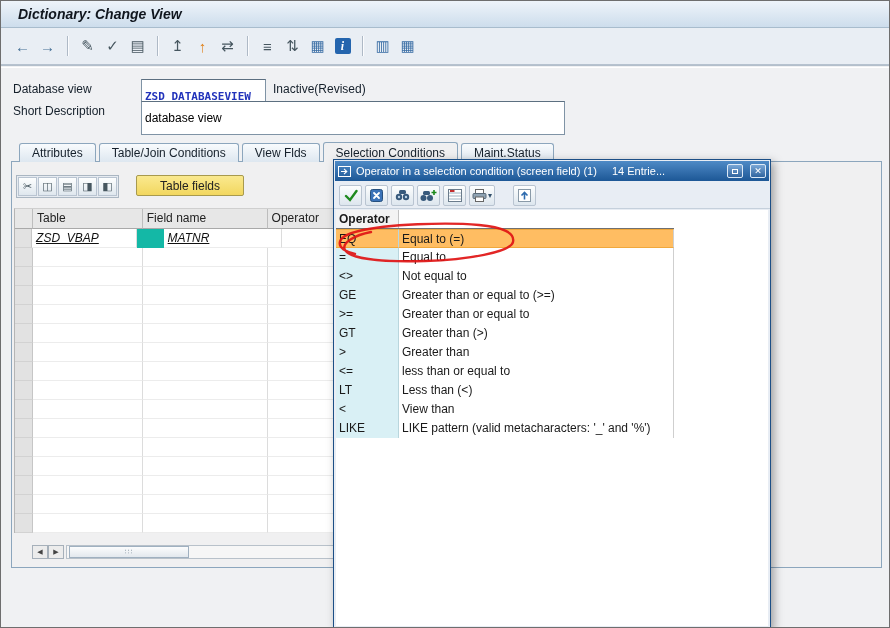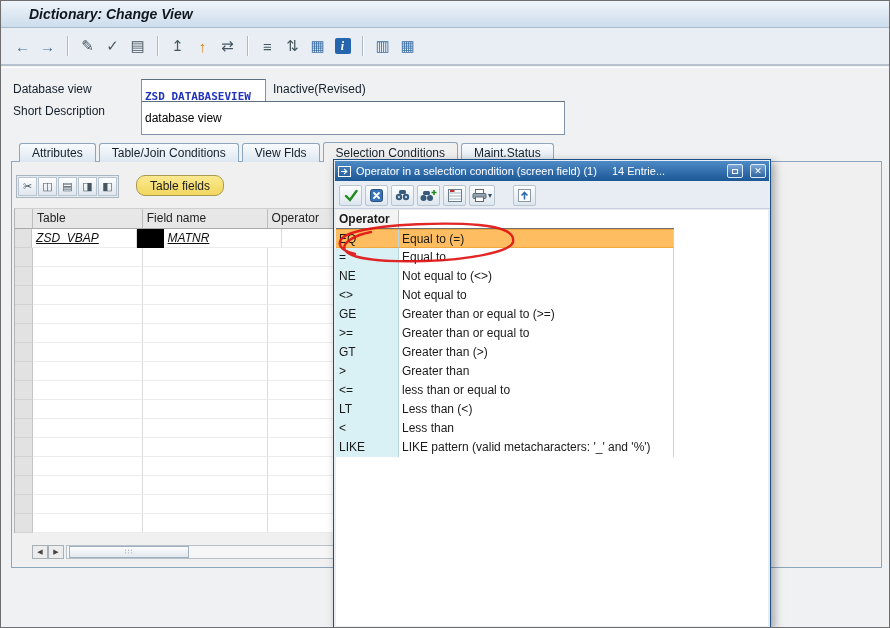--- a/index.html
+++ b/index.html
@@ -11,21 +11,21 @@
     color: #1a1a1a;
     background: #f0f1f3;
     border: 1px solid #6e6e6e;
     overflow: hidden;
   }
   
   .titlebar {
     position:absolute; top:0; left:0; right:0; height:27px;
     background: linear-gradient(#eef4fa,#cdddec);
     border-bottom: 1px solid #a8bccd;
-    display:flex; align-items:center; padding-left:28px;
+    display:flex; align-items:center; padding-left:17px;
     font-size:14px; font-weight:bold; font-style:italic; color:#10161e;
   }
   
   .toolbar {
     position:absolute; top:27px; left:0; right:0; height:37px;
     background:#e9eef4; border-bottom:1px solid #b6c2cf;
     display:flex; align-items:center; padding:0 10px; gap:2px;
   }
   .tb-btn {
     min-width:23px; height:23px; display:flex; align-items:center; justify-content:center;
@@ -65,26 +65,26 @@
     position:absolute; left:10px; top:160px; width:871px; height:407px;
     background:#f0f0f1; border:1px solid #8ca6bd;
   }
   .panel-toolbar { position:absolute; left:4px; top:13px; display:flex; align-items:center; }
   .mini-group { display:flex; gap:1px; border:1px solid #aab6c2; background:#e6ebf1; padding:1px; }
   .mini-btn {
     width:19px; height:19px; display:flex; align-items:center; justify-content:center;
     background:linear-gradient(#fdfefe,#dfe7ee); border:1px solid #b9c4d1; font-size:11px; color:#46565f;
   }
   .btn-tablefields {
-    position:absolute; left:120px; top:0; width:88px; height:21px;
-    background:linear-gradient(#fae98f,#f2d75f); border:1px solid #a89a4e; border-radius:9px;
+    position:absolute; left:120px; top:0; width:108px; height:21px;
+    background:linear-gradient(#fae98f,#f2d75f); border:1px solid #a89a4e; border-radius:2px;
     font-size:12px; color:#222; display:flex; align-items:center; justify-content:center; cursor:default;
   }
   
-  .maintable { position:absolute; left:2px; top:46px; border-left:1px solid #b5b5b5; border-top:1px solid #cfcfcf; width:543px; background:#000000; }
+  .maintable { position:absolute; left:2px; top:46px; border-left:1px solid #b5b5b5; border-top:1px solid #cfcfcf; width:543px; background:#14b8a6; }
   .grid-head { display:flex; height:20px; }
   .grid-head .hcell {
     background:#e7e7e7; border-right:1px solid #bdbdbd; border-bottom:1px solid #a9a9a9;
     font-size:12px; color:#222; padding:2px 4px; overflow:hidden; white-space:nowrap;
   }
   .grid-row { display:flex; height:19px;font-style:italic; }
   .grid-row .cell { border-right:1px solid #dcdcdc; border-bottom:1px solid #ececec; overflow:hidden; white-space:nowrap; }
   .grid-row .sel { width:18px; background:#e2e2e2; border-right:1px solid #c6c6c6; border-bottom:1px solid #d2d2d2; }
   .grid-row .val { background:#fff; padding:2px 4px; font-size:12px; }
   .cellval { text-decoration:underline; color:#111; }
@@ -395,24 +395,20 @@
     <div>
         <div class="plist-row selected">
           <div class="pcell op">EQ</div>
           <div class="pcell desc">Equal to (=)</div>
         </div>
         <div class="plist-row">
           <div class="pcell op">=</div>
           <div class="pcell desc">Equal to</div>
         </div>
         <div class="plist-row">
-          <div class="pcell op">NE</div>
-          <div class="pcell desc">Not equal to (&lt;&gt;)</div>
-        </div>
-        <div class="plist-row">
           <div class="pcell op">&lt;&gt;</div>
           <div class="pcell desc">Not equal to</div>
         </div>
         <div class="plist-row">
           <div class="pcell op">GE</div>
           <div class="pcell desc">Greater than or equal to (&gt;=)</div>
         </div>
         <div class="plist-row">
           <div class="pcell op">&gt;=</div>
           <div class="pcell desc">Greater than or equal to</div>
@@ -428,21 +424,21 @@
         <div class="plist-row">
           <div class="pcell op">&lt;=</div>
           <div class="pcell desc">less than or equal to</div>
         </div>
         <div class="plist-row">
           <div class="pcell op">LT</div>
           <div class="pcell desc">Less than (&lt;)</div>
         </div>
         <div class="plist-row">
           <div class="pcell op">&lt;</div>
-          <div class="pcell desc">Less than</div>
+          <div class="pcell desc">View than</div>
         </div>
         <div class="plist-row">
           <div class="pcell op">LIKE</div>
           <div class="pcell desc">LIKE pattern (valid metacharacters: '_' and '%')</div>
         </div>
       </div>
   </div>
 </div>
 
 <svg class="scribble" width="210" height="58" viewBox="0 0 210 58">

